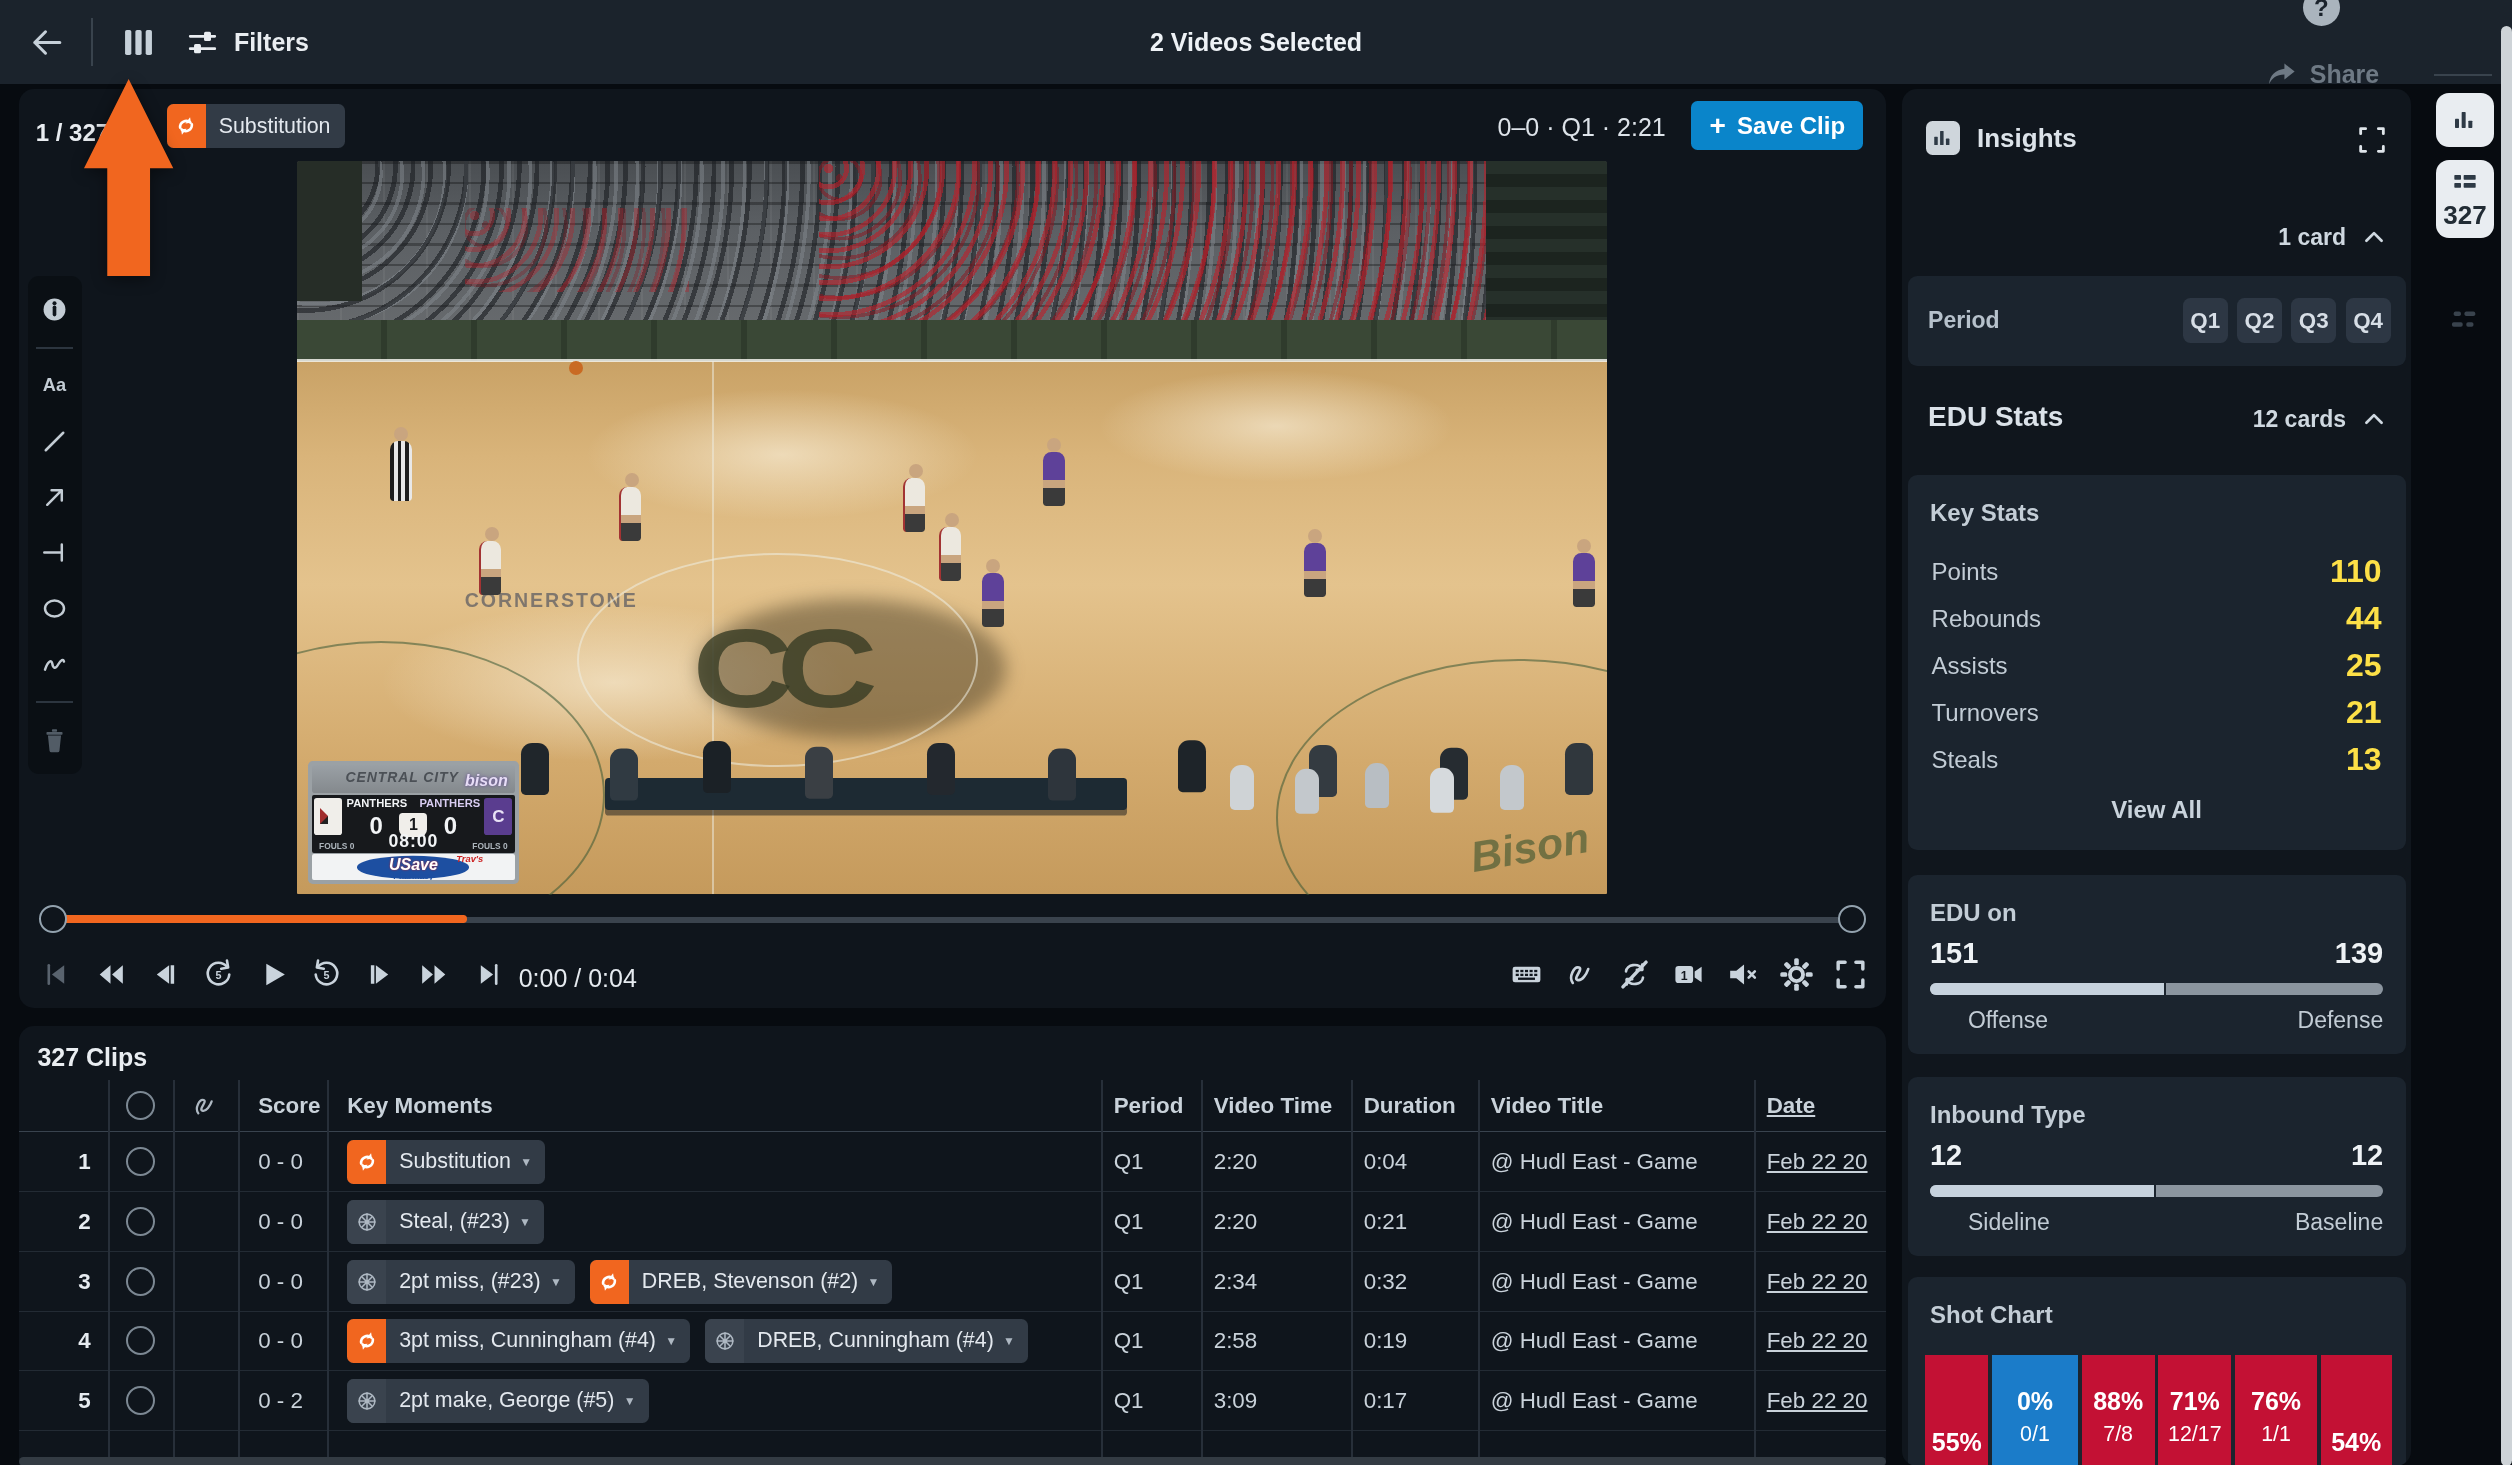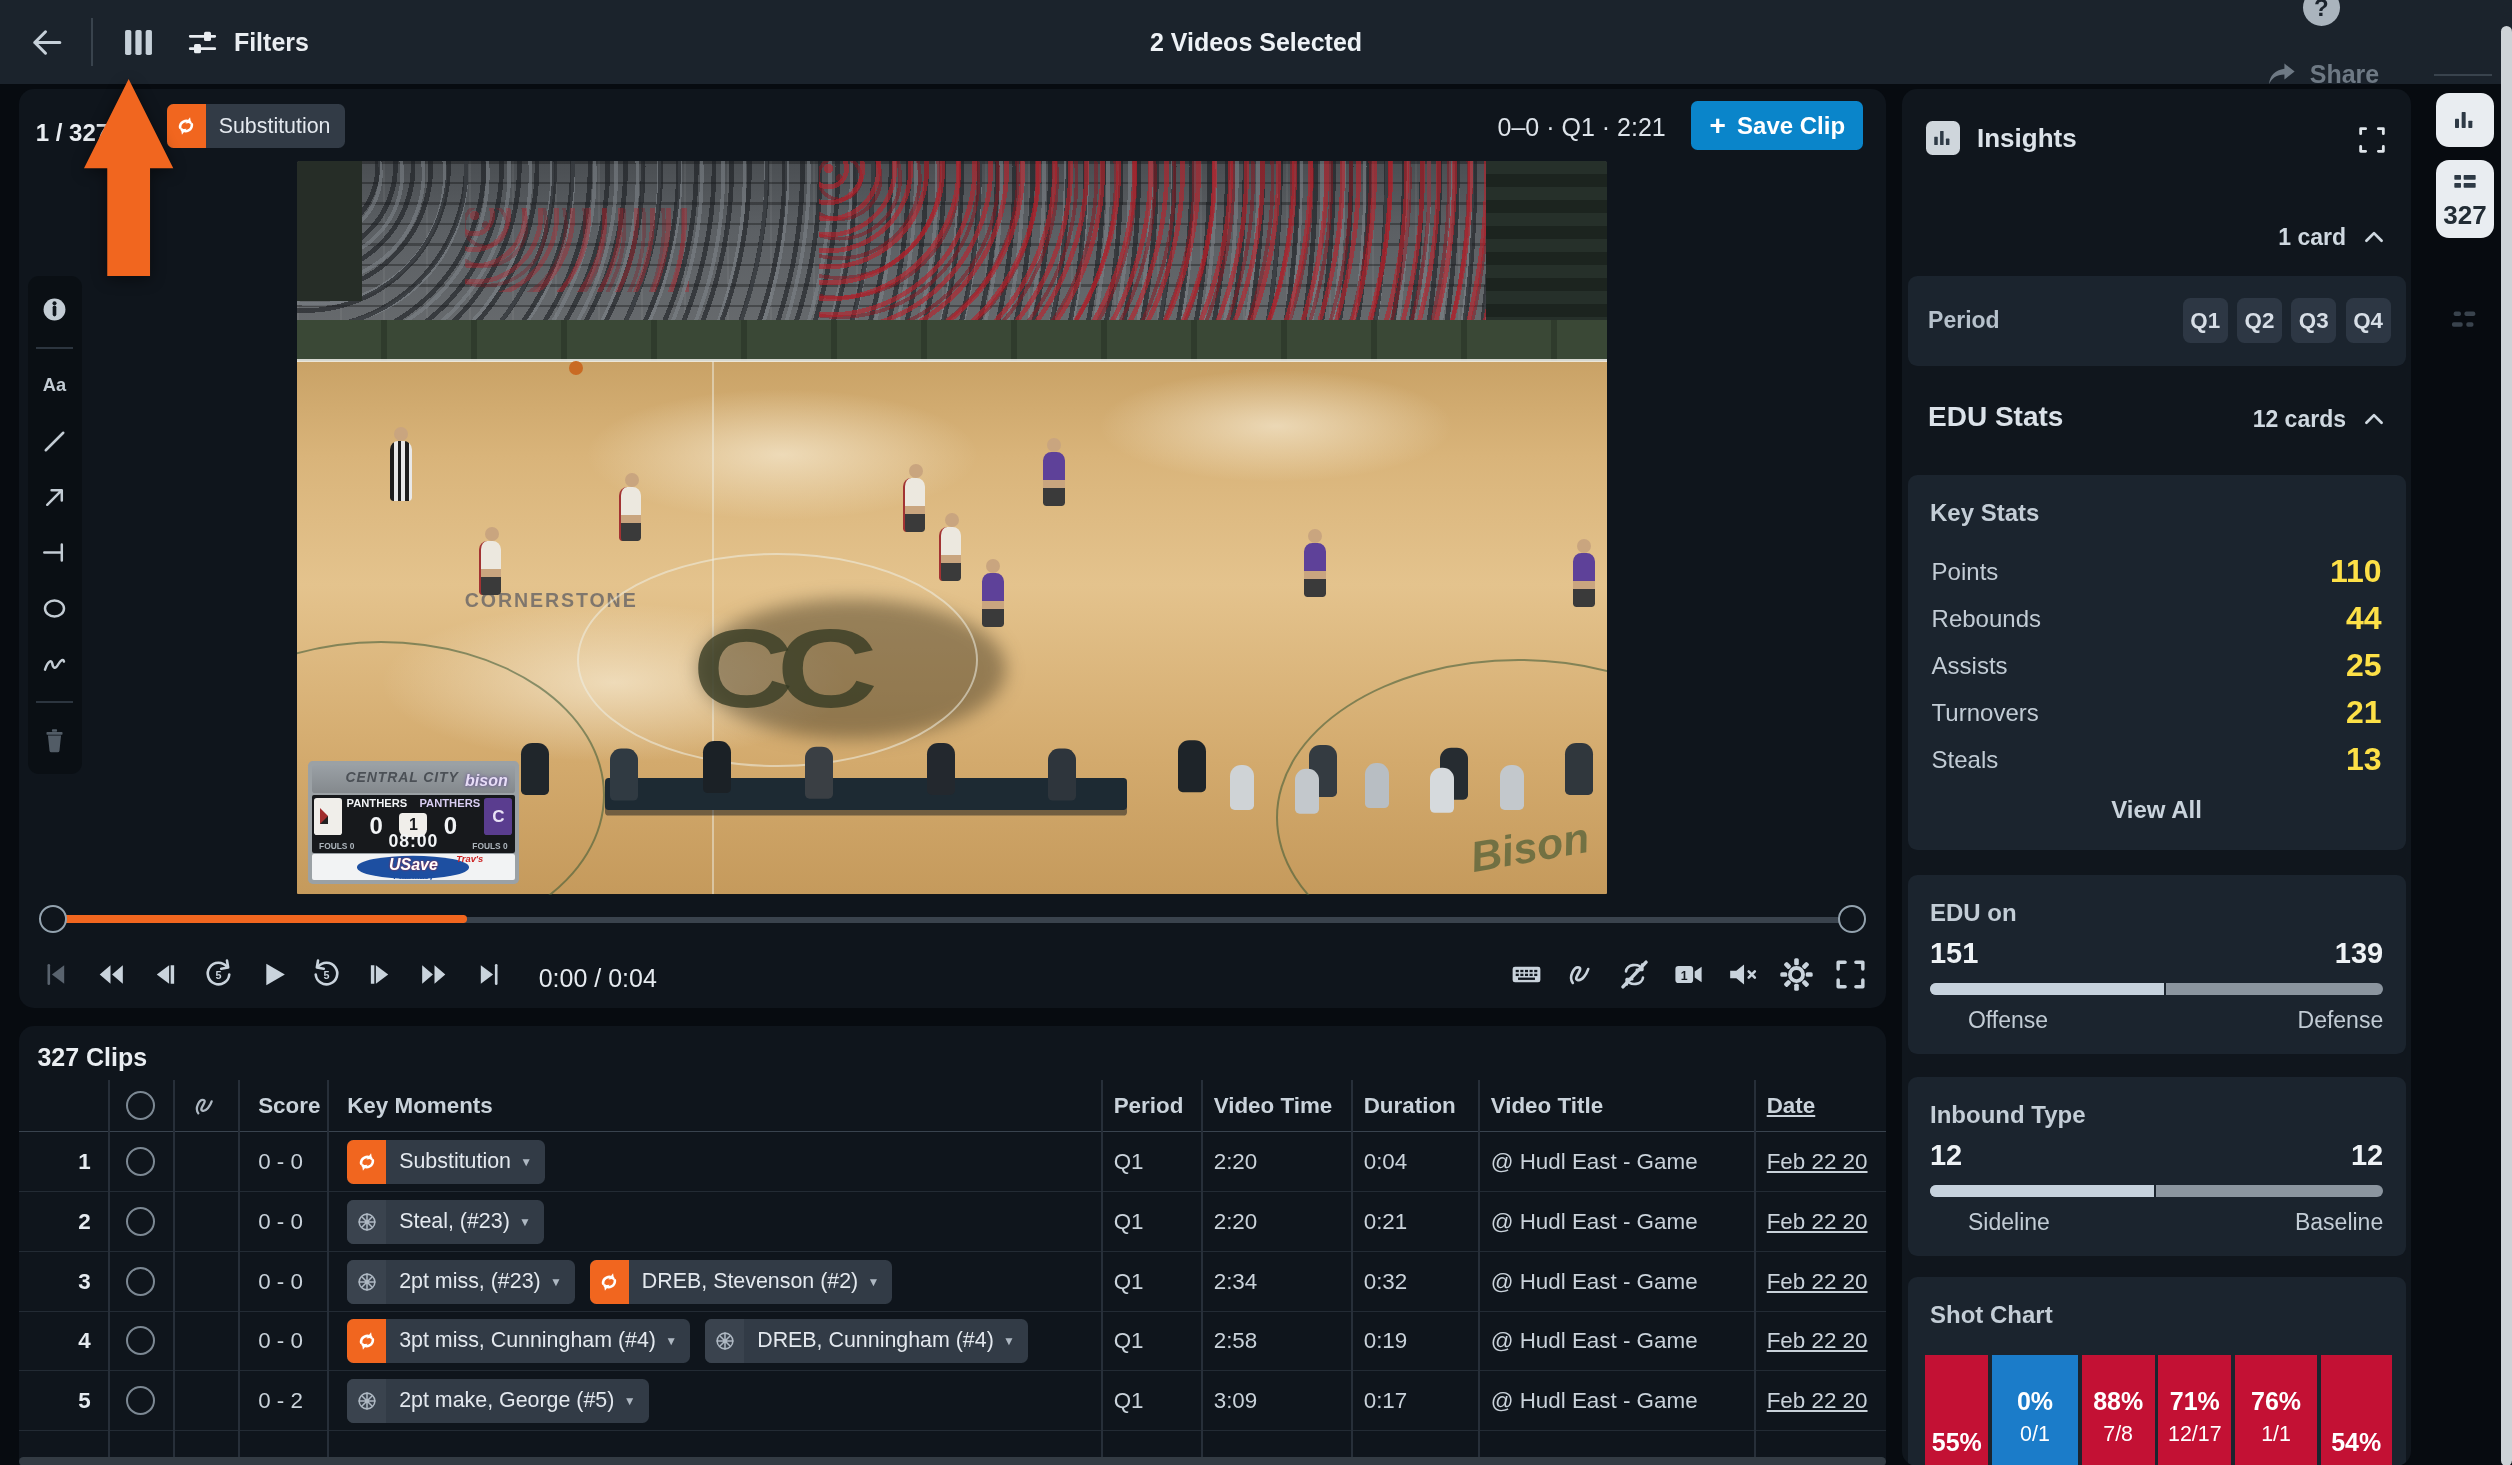--- a/index.html
+++ b/index.html
@@ -96,21 +96,21 @@
   #sb-ad-3{position:absolute;left:50%;bottom:-0.9px;transform:translateX(-50%);font-size:8.4px;color:#1d4fa1;}
 
   
   #tl-track{position:absolute;left:34px;top:828px;width:1800px;height:5.6px;background:#3a434d;border-radius:2.8px;}
   #tl-fill{position:absolute;left:34px;top:826px;height:8.4px;background:#f1661f;border-radius:3.7px;}
   .tl-ring{position:absolute;top:816px;width:28px;height:28px;border:2.8px solid #93a2ae;border-radius:50%;background:#0f151c;}
   #transport{position:absolute;left:17px;top:865px;display:flex;align-items:center;gap:13px;}
   .tbtn{width:41px;height:41px;color:#c9d3dc;display:flex;align-items:center;justify-content:center;cursor:pointer;}
   .tbtn svg{width:37px;height:37px;}
   .tbtn.dim{color:#59636e;}
-  #time-display{position:absolute;left:520px;top:875px;font-size:25px;color:#e6ebf0;}
+  #time-display{position:absolute;left:500px;top:875px;font-size:25px;color:#e6ebf0;}
   #right-controls{position:absolute;right:15px;top:865px;display:flex;align-items:center;gap:13px;}
 
   
   #clips-panel{position:absolute;left:18.7px;top:1026px;width:1867px;height:440px;background:#0f151c;border-radius:15px 15px 0 0;overflow:hidden;}
   #clips-title{position:absolute;left:18.7px;top:17px;font-size:25px;font-weight:bold;color:#e9edf1;}
   #ctable{position:absolute;left:0;top:54px;width:1867px;height:386px;}
   #chead{position:absolute;left:0;top:0;width:1867px;height:52px;border-bottom:1.9px solid #39434e;font-size:23px;font-weight:bold;color:#dbe2e9;}
   .vsep{position:absolute;top:0;width:1.9px;height:386px;background:#272f39;}
   .c{position:absolute;top:0;height:100%;display:flex;align-items:center;font-size:22.4px;color:#c9d2da;}
   .c.num{left:0;width:89px;justify-content:flex-end;padding-right:17px;color:#e6ebf0;font-weight:bold;}

